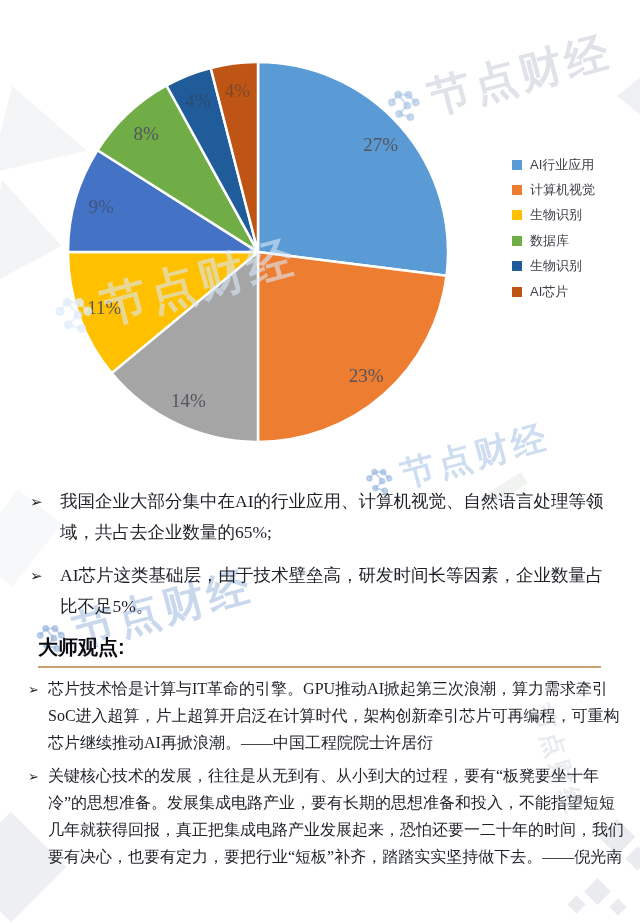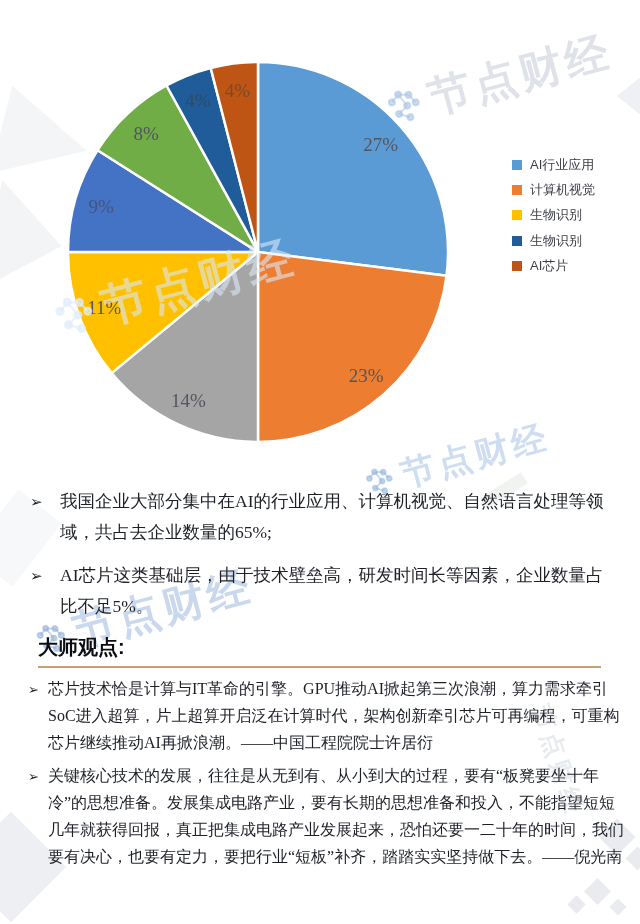--- a/index.html
+++ b/index.html
@@ -138,20 +138,24 @@
     </div>
     <div class="legend-row">
       <span class="legend-swatch" style="background: rgb(237, 125, 49);"></span>
       <span class="legend-label">计算机视觉</span>
     </div>
     <div class="legend-row">
       <span class="legend-swatch" style="background: rgb(255, 192, 0);"></span>
       <span class="legend-label">生物识别</span>
     </div>
     <div class="legend-row">
+      <span class="legend-swatch" style="background: rgb(112, 173, 71);"></span>
+      <span class="legend-label">数据库</span>
+    </div>
+    <div class="legend-row">
       <span class="legend-swatch" style="background: rgb(31, 92, 153);"></span>
       <span class="legend-label">生物识别</span>
     </div>
     <div class="legend-row">
       <span class="legend-swatch" style="background: rgb(190, 85, 20);"></span>
       <span class="legend-label">AI芯片</span>
     </div>
   </div>
 
 <div id="summary">

